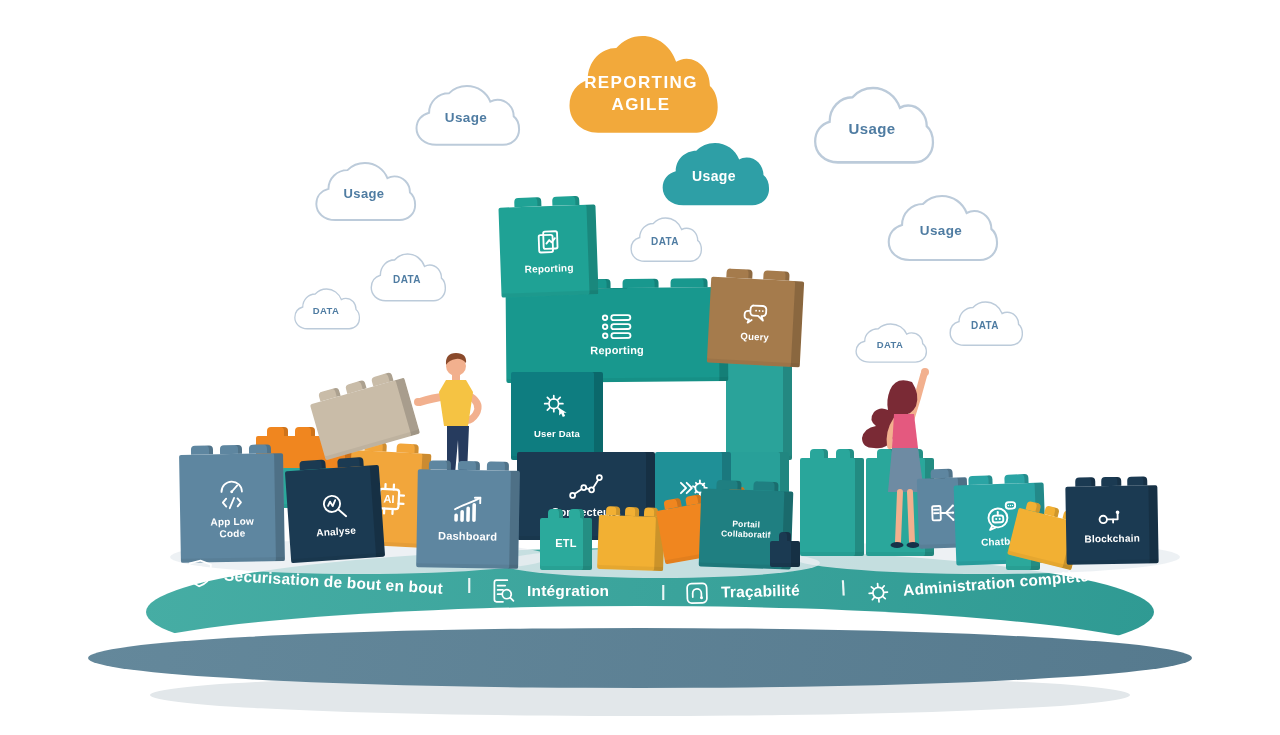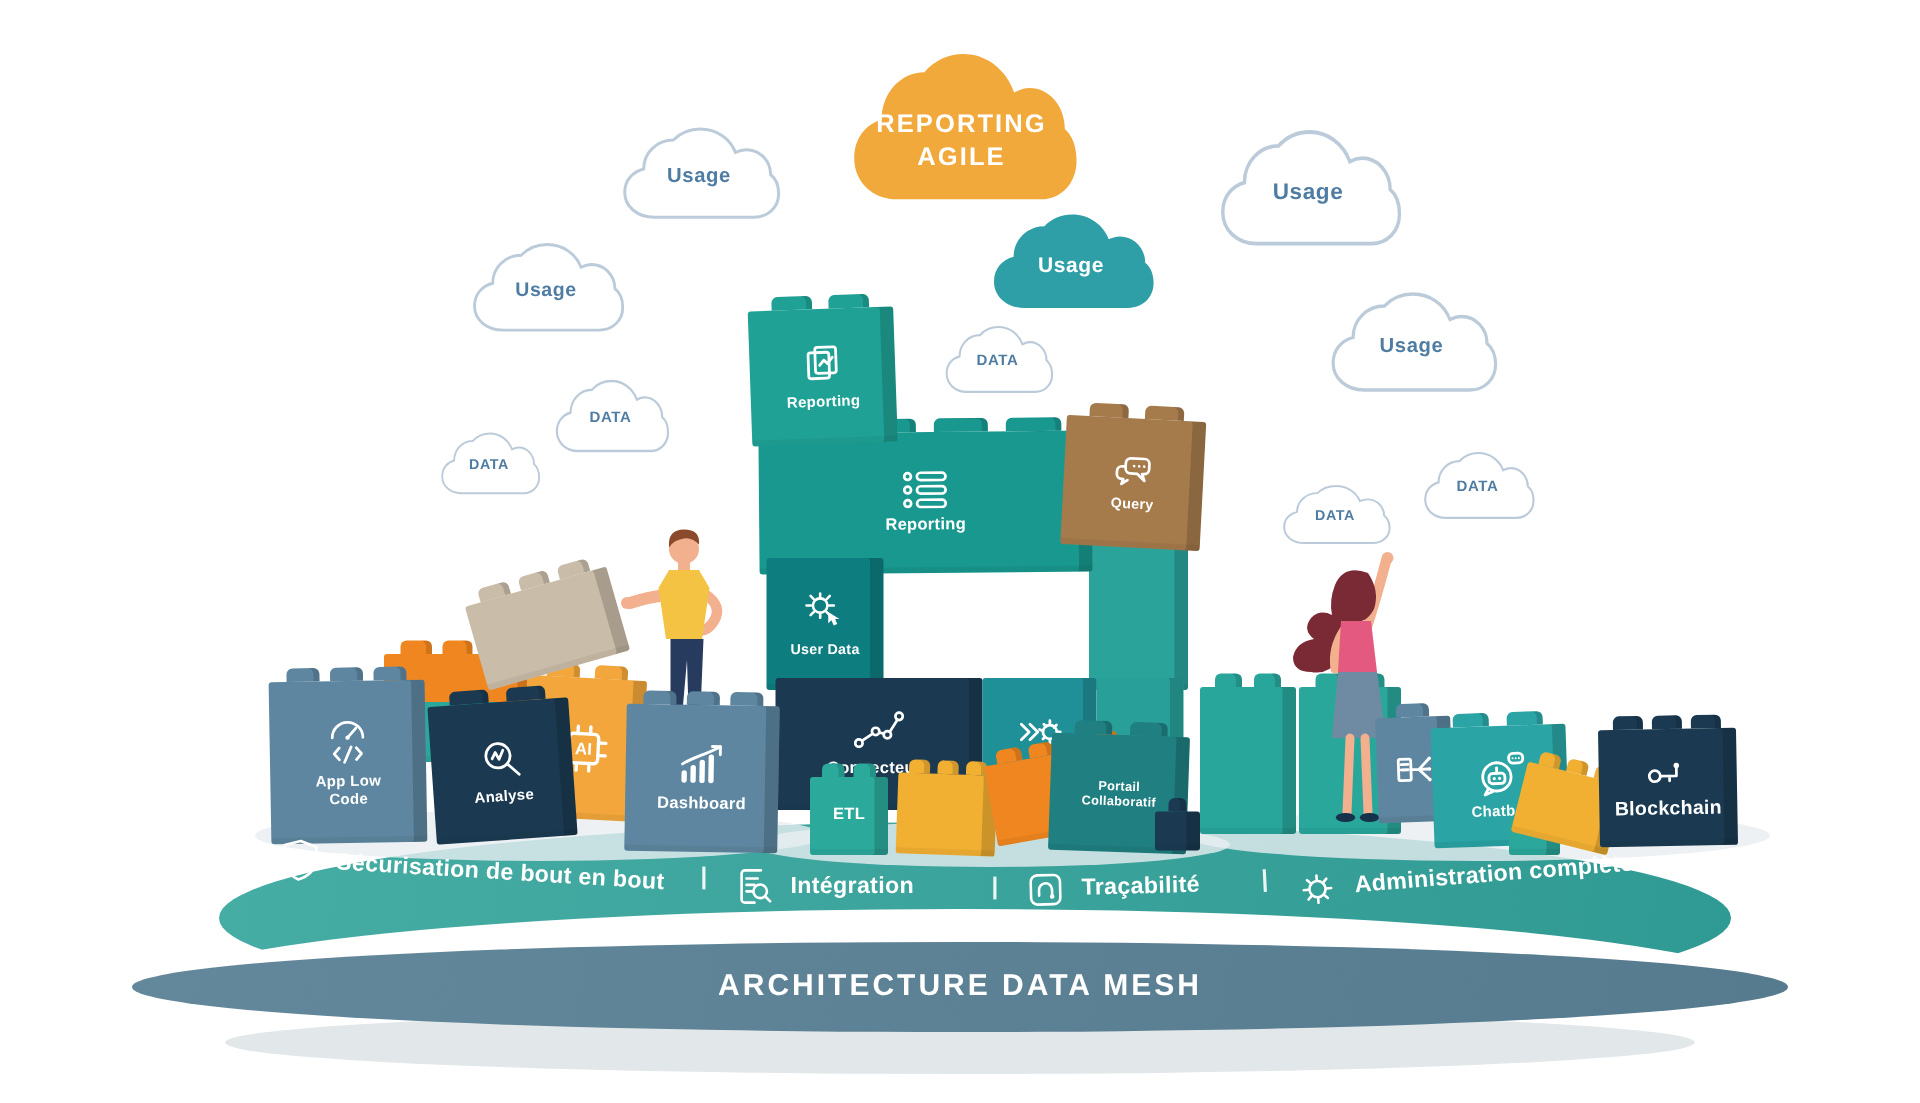--- a/index.html
+++ b/index.html
@@ -49,21 +49,20 @@
   <svg width="0" height="0" style="position:absolute" aria-hidden="true">
     <defs>
       <path id="cloudshape" d="M27 64 C14 64 5 56 5 46 C5 37 11 31 19 29 C19 17 29 8 41 8 C46 3 53 0 61 0 C73 0 83 7 87 17 C89 16 92 15 95 15 C105 15 113 23 113 33 C117 36 119 41 119 47 C119 57 111 64 101 64 Z"></path>
     </defs>
   </svg>
 
   <div class="ellipse" style="left:146px;top:548px;width:1008px;height:128px;background:linear-gradient(100deg,#46ADA4,#2F9A93);"></div>
   <div class="ellipse" style="left:100px;top:606px;width:1080px;height:110px;background:#fff;"></div>
   <div class="ellipse" style="left:150px;top:674px;width:980px;height:42px;background:#E2E7EA;"></div>
   <div class="ellipse" style="left:88px;top:628px;width:1104px;height:60px;background:linear-gradient(100deg,#64889B,#567A8E);"></div>
-  <div class="base-label" style="top:646px;">ARCHITECTURE DATA MESH</div>
 
   <div class="bitem" style="left:186px;top:566px;transform:rotate(3.5deg);">
     <span class="bicon">
       <svg class="ico" width="27" height="29" viewBox="0 0 24 26">
         <path d="M12 1.5l9.5 3v8c0 6.2-4.2 10-9.5 12-5.3-2-9.5-5.8-9.5-12v-8z"></path>
         <rect x="8" y="10.8" width="8" height="6.4" rx="1.2"></rect>
         <path d="M9.8 10.8V9.2a2.2 2.2 0 014.4 0v1.6"></path>
       </svg>
       </span>
     <span class="btext">Sécurisation de bout en bout</span>
@@ -232,21 +231,21 @@
           <path d="M10 4h8a3 3 0 013 3v3a3 3 0 01-3 3h-1l1.5 4-4.5-4h-4a3 3 0 01-3-3V7a3 3 0 013-3z"></path>
           <path d="M6 9H5a3 3 0 00-3 3v1.5a3 3 0 003 3h1L5 19.5 8.5 17"></path>
           <circle cx="12" cy="8.5" r=".8" fill="#fff" stroke="none"></circle>
             <circle cx="15" cy="8.5" r=".8" fill="#fff" stroke="none"></circle>
             <circle cx="18" cy="8.5" r=".8" fill="#fff" stroke="none"></circle>
         </svg>
         </span>
       <span class="blabel" style="font-size:9.5px">Query</span>
     </div>
   </div>
-  <div class="block" style="left:511px;top:372px;width:78px;height:88px;--c:#0E7D80;">
+  <div class="block" style="left:511px;top:372px;width:78px;height:88px;padding-left:14px;--c:#0E7D80;">
     <div class="face">
       <span class="bicon">
         <svg class="ico" width="30" height="30" viewBox="0 0 28 28">
           <circle cx="11" cy="10" r="4.5"></circle>
           <path d="M11 2.5v3M11 14.5v3M2.5 10h3M16.5 10h3M5 4l2.1 2.1M14.9 13.9l2 2M17 4l-2.1 2.1M7.1 13.9L5 16"></path>
           <path d="M16 14v7l2-1.8 1.4 3.2 2.2-1-1.3-3H23z" fill="#fff" stroke="none"></path>
         </svg>
         </span>
       <span class="blabel" style="font-size:9.5px">User Data</span>
     </div>
@@ -510,17 +509,17 @@
         <i></i>
       </div>
     <div class="face">
       <span class="bicon">
         <svg class="ico" width="30" height="22" viewBox="0 0 26 18">
           <circle cx="5.5" cy="11" r="3.2"></circle>
           <path d="M8.7 11H18M18 11V6.5M14 11v2.8"></path>
           <circle cx="18" cy="5" r="1.6" fill="#fff" stroke="none"></circle>
         </svg>
         </span>
-      <span class="blabel" style="font-size:13px">Blockchain</span>
+      <span class="blabel" style="font-size:10px">Blockchain</span>
     </div>
   </div>
 
 </div>
 
 </body></html>

